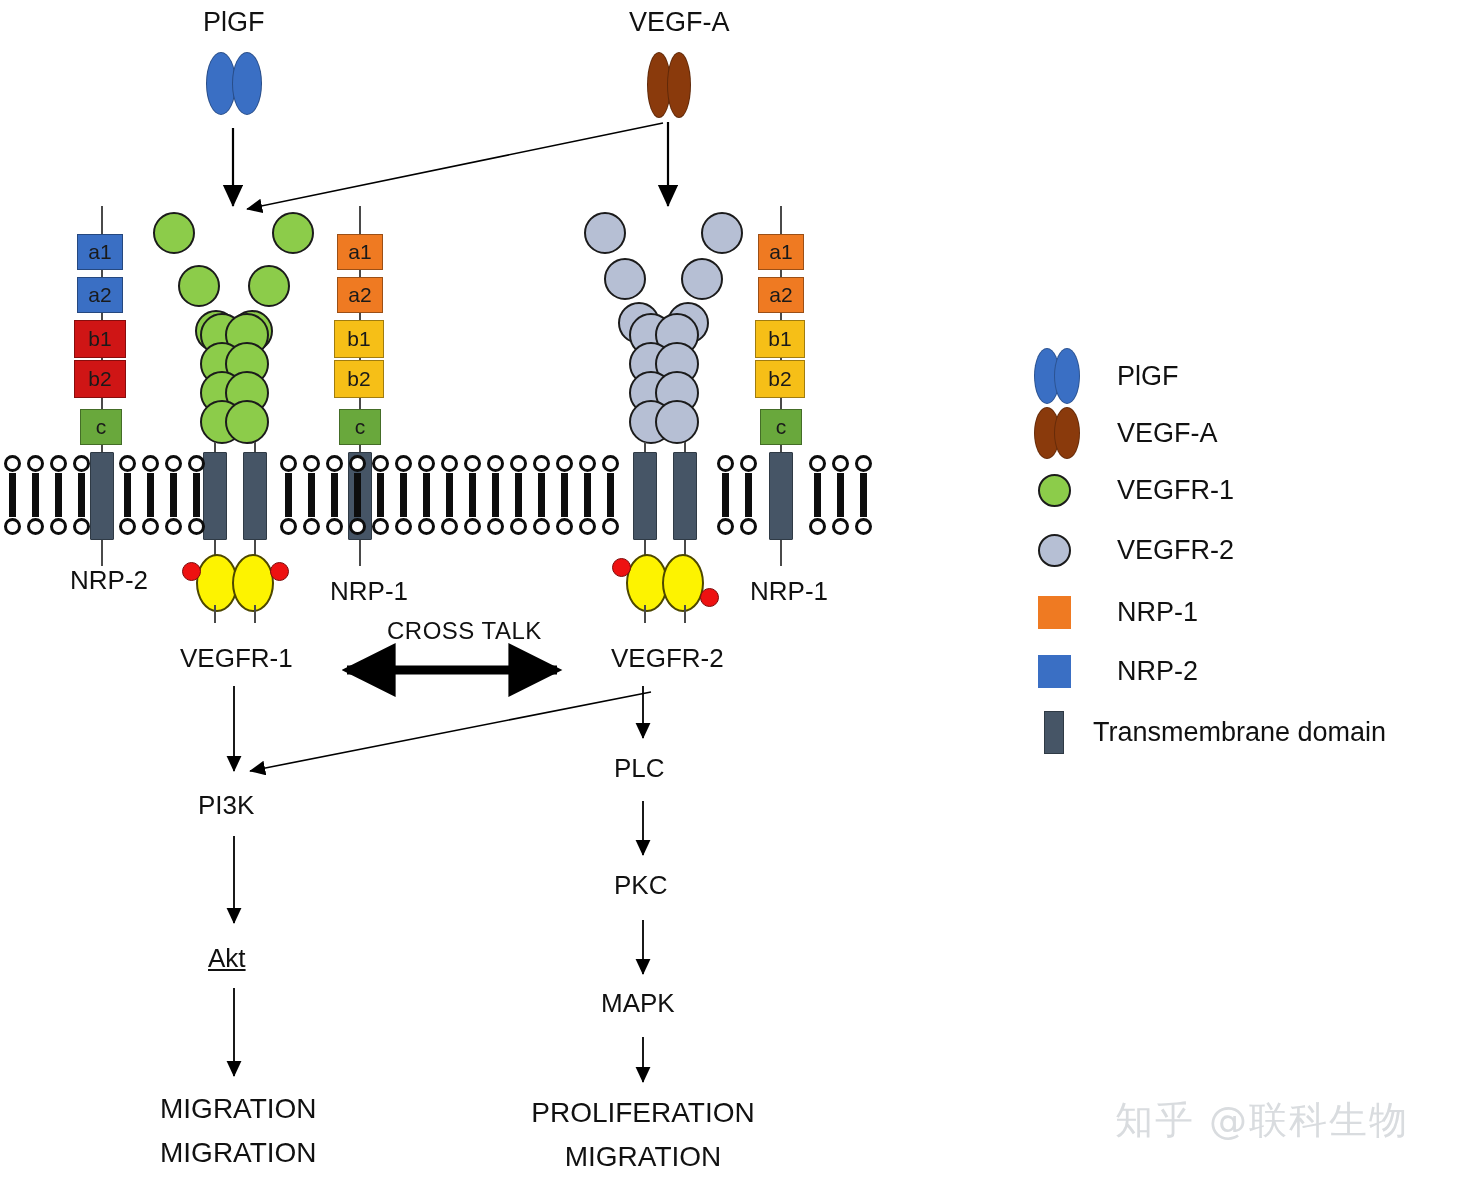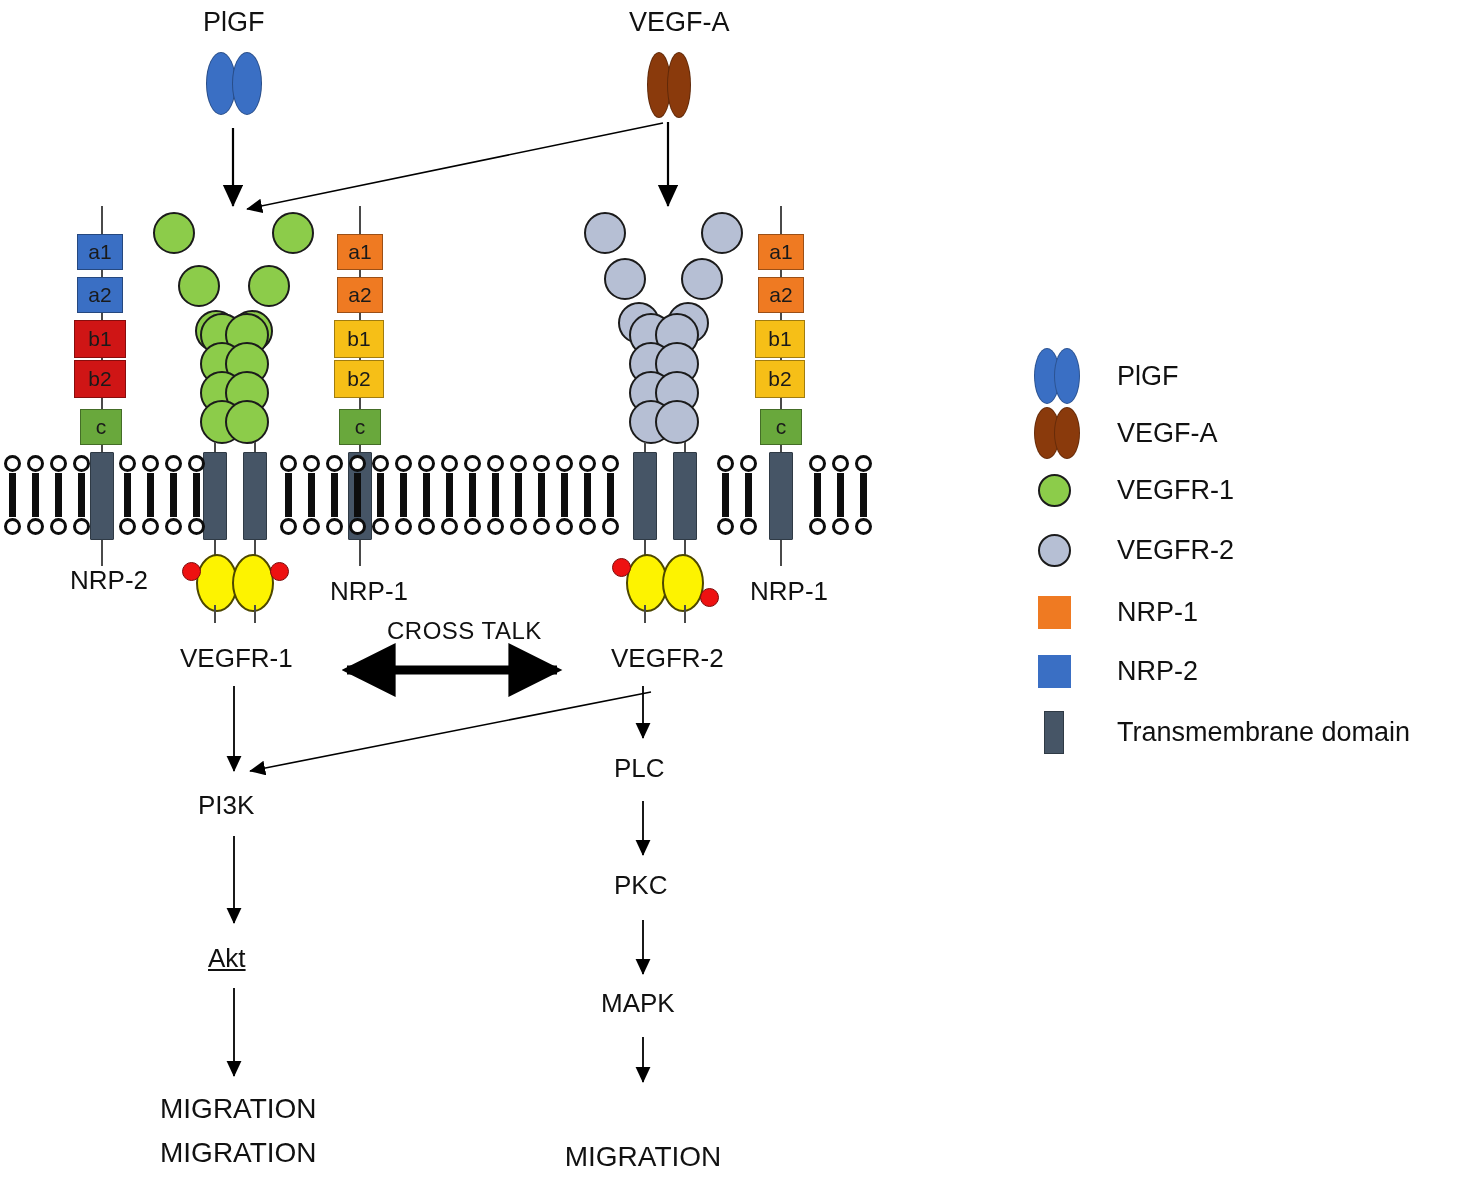--- a/index.html
+++ b/index.html
@@ -405,20 +405,21 @@
   <div class="lbl crosstalk" style="left:387px; top:618px;">CROSS TALK</div>
 
   <div class="lbl casc" style="left:198px; top:792px;">PI3K</div>
   <div class="lbl casc" style="left:208px; top:945px;text-decoration:underline;">Akt</div>
   <div class="lbl outcome" style="left:160px; top:1094px; width:150px;">MIGRATION</div>
   <div class="lbl outcome" style="left:160px; top:1138px; width:150px;">MIGRATION</div>
 
   <div class="lbl casc" style="left:614px; top:755px;">PLC</div>
   <div class="lbl casc" style="left:614px; top:872px;">PKC</div>
   <div class="lbl casc" style="left:601px; top:990px;">MAPK</div>
+  <div class="lbl outcome" style="left:508px; top:1098px; width:270px;">PROLIFERATION</div>
   <div class="lbl outcome" style="left:508px; top:1142px; width:270px;">MIGRATION</div>
 
   <div id="legend" style="left:1034px; top:348px; width:442px; height:470px;">
 
     <div class="leg-row" style="left:0px; top:0px;">
       <div class="leg-dimer" style="width:46px; height:56px;">
         <div class="lobe l" style="background:#3a6fc4;"></div>
         <div class="lobe r" style="background:#3a6fc4;"></div>
       </div>
       <div class="leg-text" style="margin-left:37px;">PlGF</div>
@@ -447,19 +448,20 @@
       <div class="leg-text" style="margin-left:46px;">NRP-1</div>
     </div>
 
     <div class="leg-row" style="left:4px; top:307px;">
       <div class="leg-rect" style="width:33px; height:33px; background:#3a6fc4;"></div>
       <div class="leg-text" style="margin-left:46px;">NRP-2</div>
     </div>
 
     <div class="leg-row" style="left:10px; top:363px;">
       <div class="leg-rect" style="width:20px; height:43px; background:#465566; border:1px solid #2f3a45;"></div>
-      <div class="leg-text" style="margin-left:53px;">Transmembrane domain</div>
-    </div>
-
-  </div>
-
+      <div class="leg-text" style="margin-left:29px;">Transmembrane domain</div>
+    </div>
+
+  </div>
+
+  <div id="watermark" style="left:1115px; top:1095px;">知乎 @联科生物</div>
 
 </div>
 
 </body></html>

